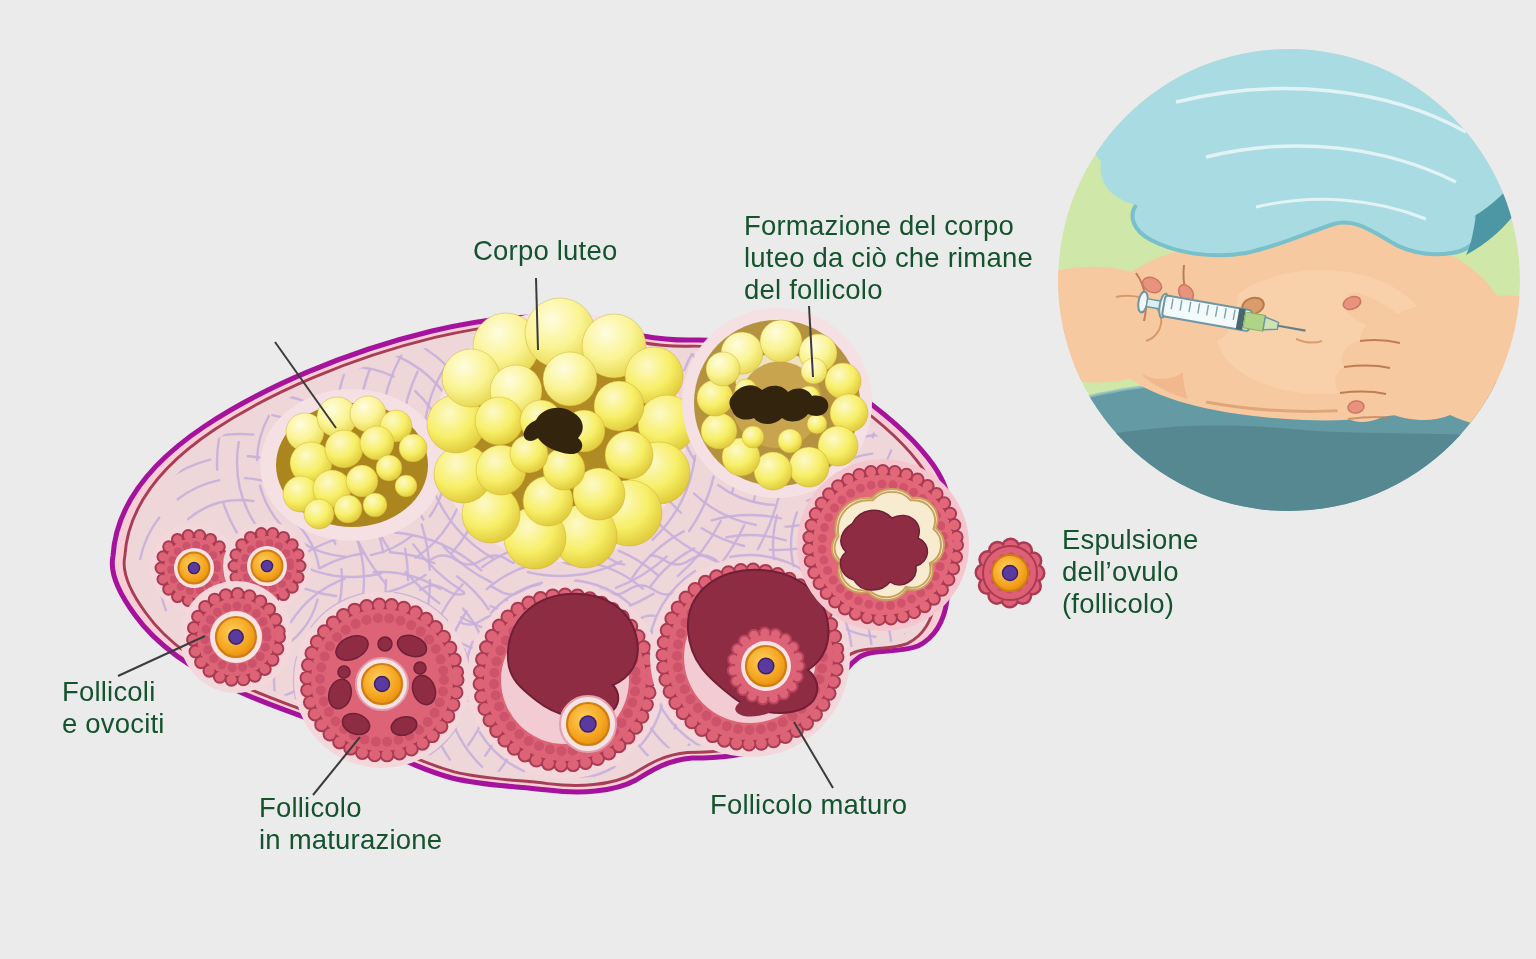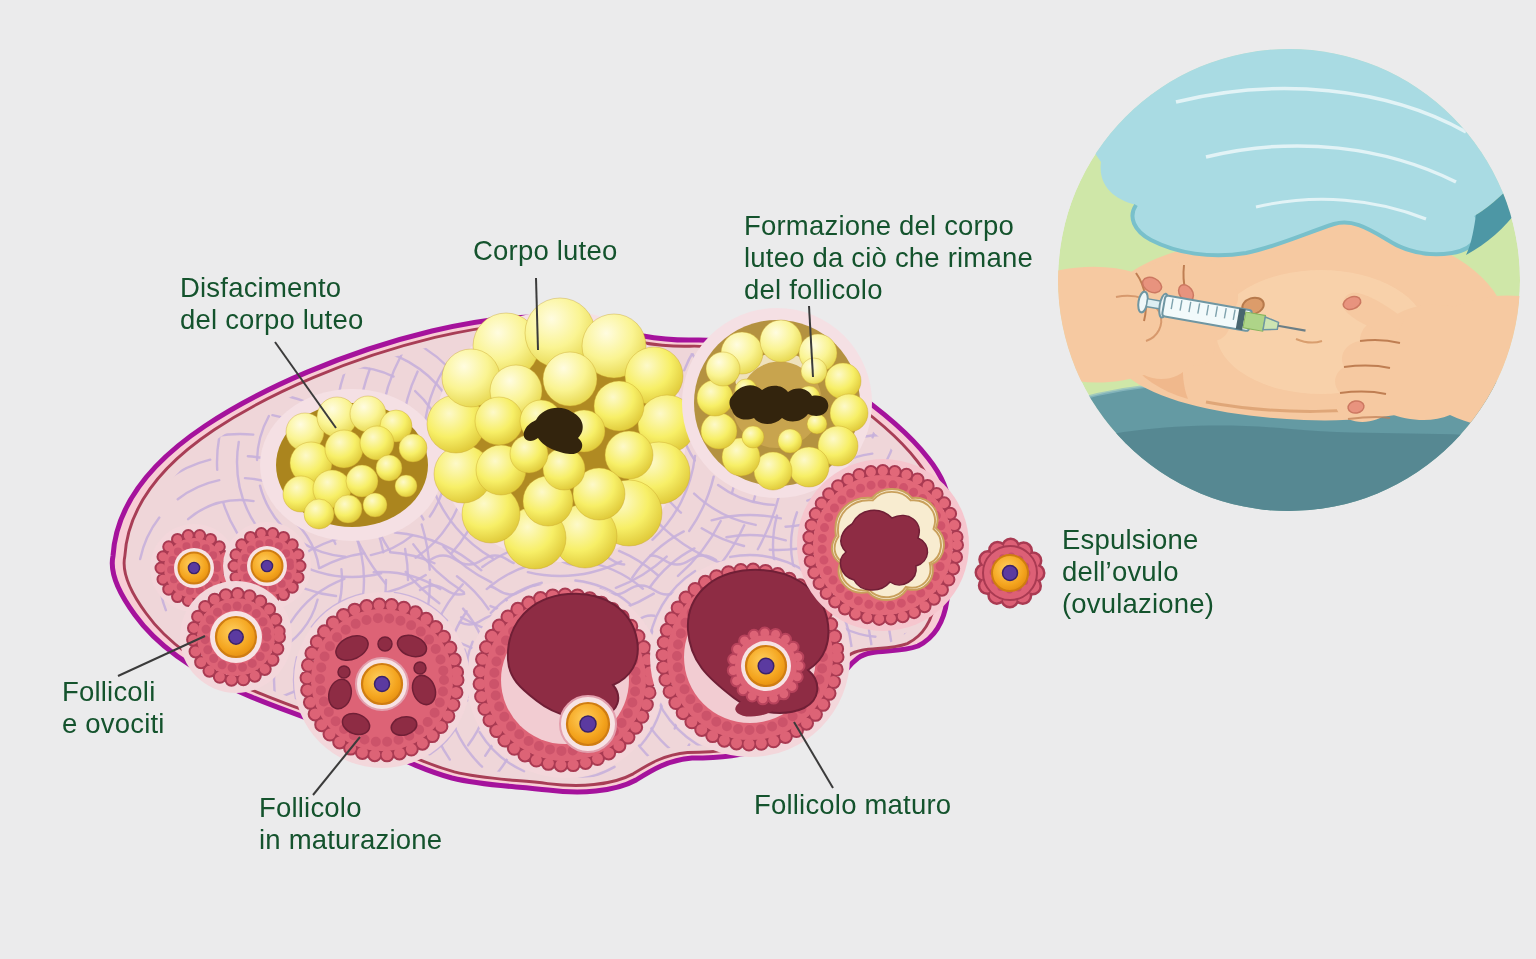--- a/index.html
+++ b/index.html
@@ -354,28 +354,26 @@
       <path d="M-5 -5 H471 V120 C455 140 440 155 420 168 C430 185 420 202 396 206 C370 210 348 204 330 192 C310 180 295 172 278 177 C250 186 220 200 190 206 C155 212 120 206 95 193 C78 184 72 170 80 158 C55 152 42 136 45 115 C30 95 22 70 28 45 C30 25 20 5 -5 -5 Z" fill="#a9dbe3"></path>
       <path d="M120 55 C220 30 330 40 410 85" fill="none" stroke="#e2f3f6" stroke-width="3.5"></path>
       <path d="M150 110 C240 88 330 100 400 135" fill="none" stroke="#e2f3f6" stroke-width="3.5"></path>
       <path d="M200 160 C260 146 320 152 370 172" fill="none" stroke="#e2f3f6" stroke-width="3"></path>
       <path d="M80 158 C72 170 78 184 95 193 C120 206 155 212 190 206 C220 200 250 186 278 177 C295 172 310 180 330 192 C348 204 370 210 396 206 C420 202 430 185 420 168" fill="none" stroke="#79c0cb" stroke-width="4"></path>
       <path d="M420 168 C440 155 455 140 471 120 L471 150 C455 175 435 195 410 208 C416 196 418 180 420 168 Z" fill="#4d97a5"></path>
     </g>
   </g>
 </svg>
 
-<div class="label" style="left:180px;top:272px">Disfacimento
-del corpo luteo</div>
 <div class="label" style="left:473px;top:235px">Corpo luteo</div>
 <div class="label" style="left:744px;top:210px">Formazione del corpo
 luteo da ciò che rimane
 del follicolo</div>
 <div class="label" style="left:1062px;top:524px">Espulsione
 dell’ovulo
-(ovulazione)</div>
+(follicolo)</div>
 <div class="label" style="left:62px;top:676px">Follicoli
 e ovociti</div>
 <div class="label" style="left:259px;top:792px">Follicolo
 in maturazione</div>
-<div class="label" style="left:754px;top:789px">Follicolo maturo</div>
+<div class="label" style="left:710px;top:789px">Follicolo maturo</div>
 
 </div>
 
 </body></html>

